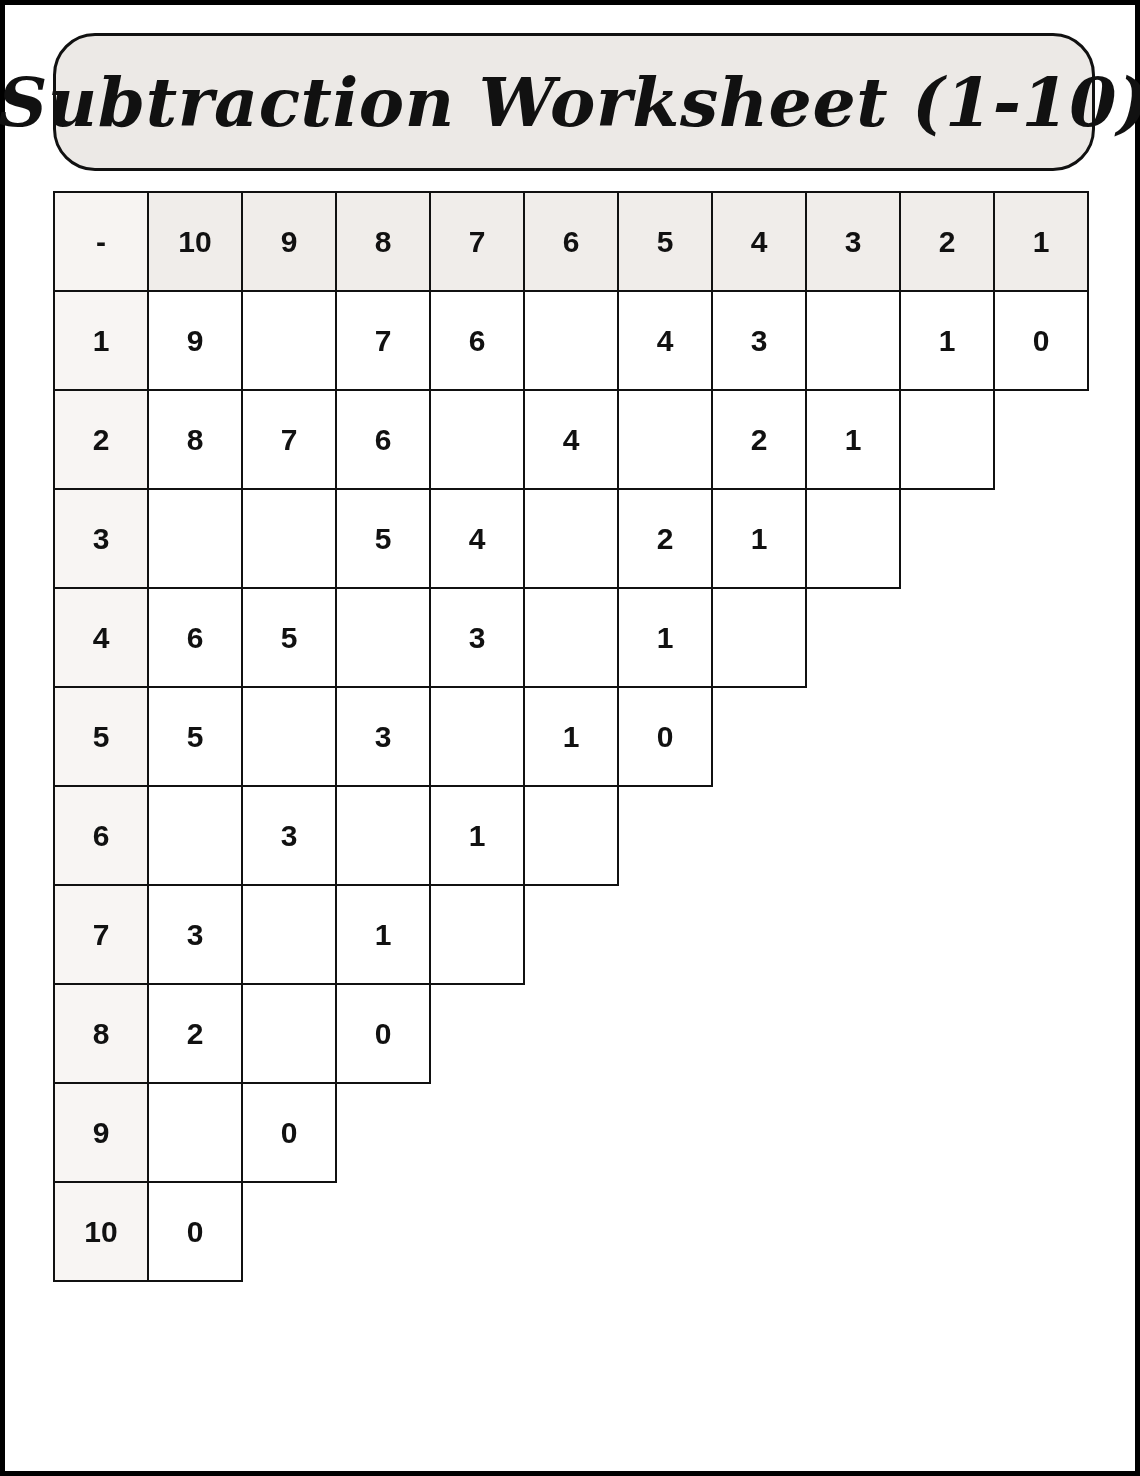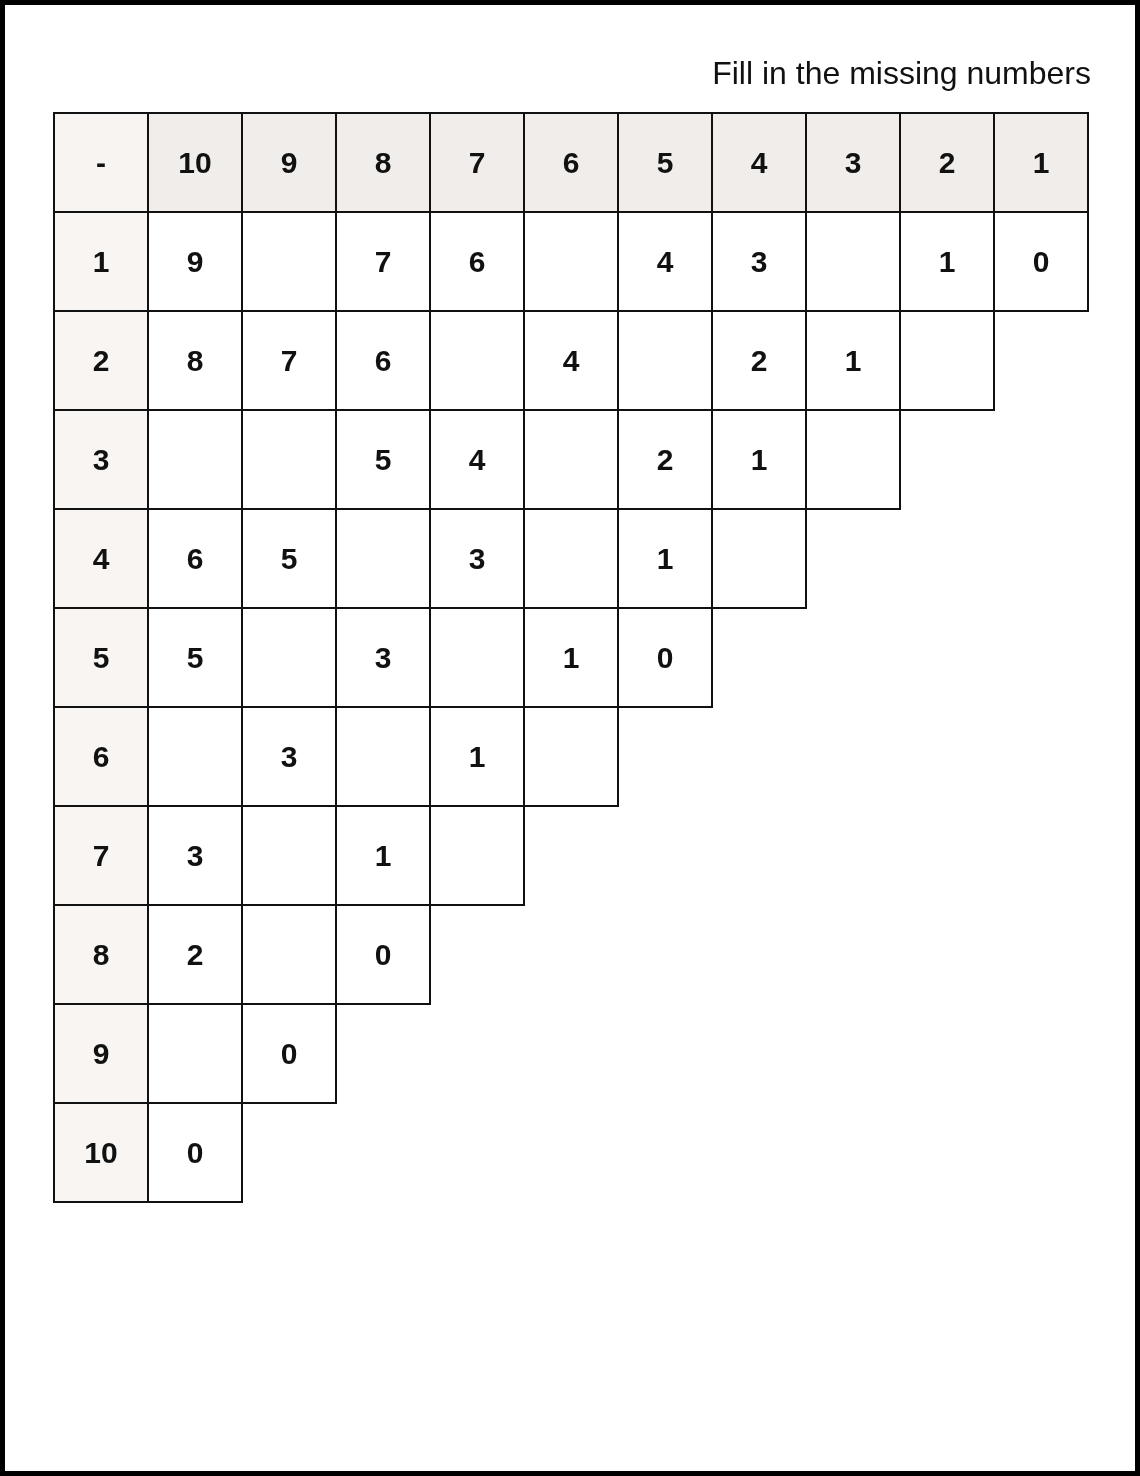--- a/index.html
+++ b/index.html
@@ -93,22 +93,24 @@
     border: none;
     background: transparent;
   }
 </style>
 </head>
 <body>
 
 <div class="page">
   <div class="inner">
 
-
-    <div class="subtitle">Fill in the missing numbers</div>
+    <div class="title-bar">
+      <div class="title-text">Subtraction Worksheet (1-10)</div>
+    </div>
+
 
     <table class="grid">
       <tbody id="grid-body">
           <tr>
             <td class="corner">-</td>
             <td class="head">10</td>
             <td class="head">9</td>
             <td class="head">8</td>
             <td class="head">7</td>
             <td class="head">6</td>

